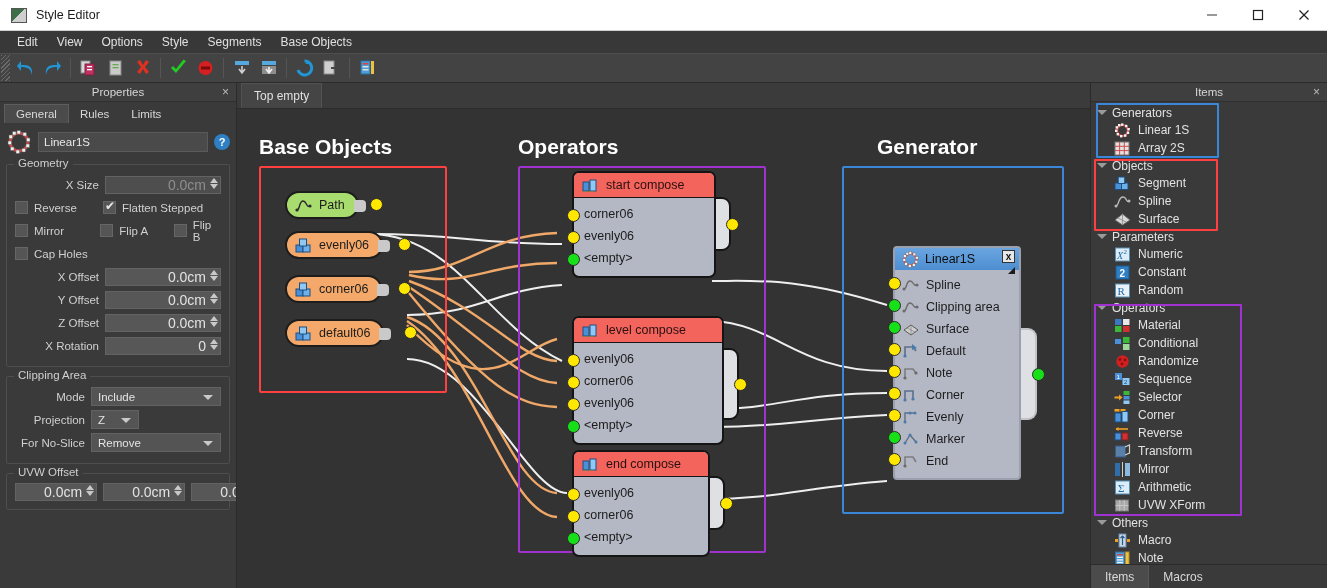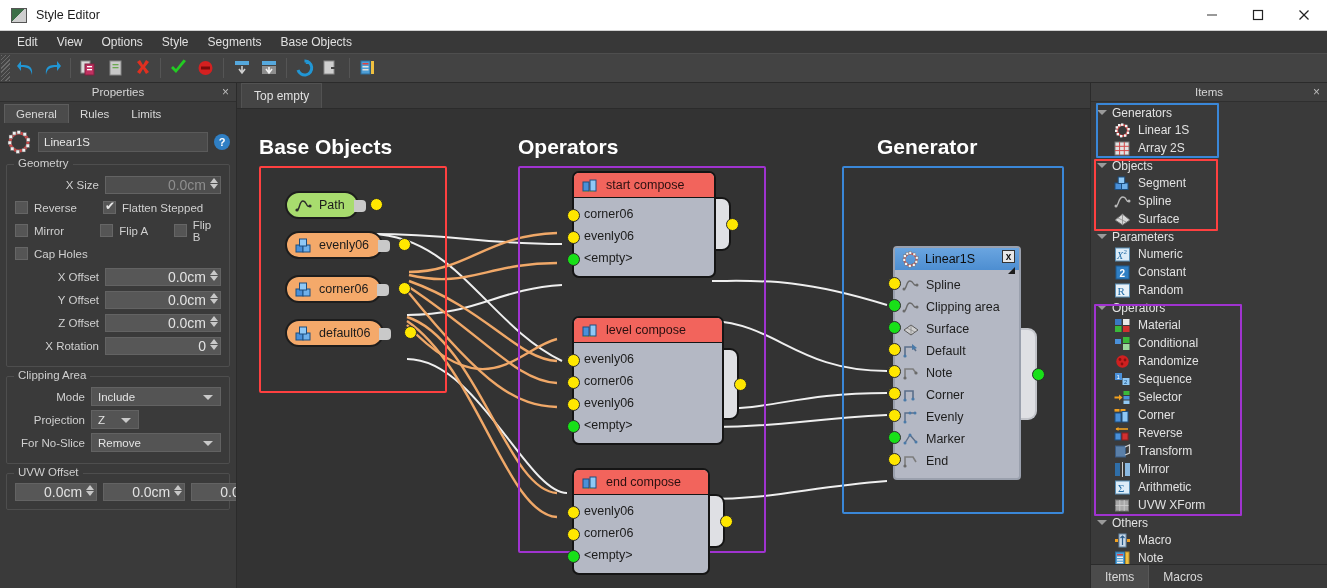--- a/index.html
+++ b/index.html
@@ -601,21 +601,21 @@
             </div>
           </div>
           <div class="port y abs" style="left:-7px;top:36px;"></div>
           <div class="port y abs" style="left:-7px;top:58px;"></div>
           <div class="port y abs" style="left:-7px;top:80px;"></div>
           <div class="port g abs" style="left:-7px;top:102px;"></div>
           <div class="outtab" style="left:150px;top:30px;width:15px;height:72px;"></div>
           <div class="port y abs" style="left:160px;top:60px;"></div>
         </div>
 
-        <div class="cnode" style="left:335px;top:359px;width:138px;">
+        <div class="cnode" style="left:335px;top:341px;width:138px;">
           <div class="hdr">
             <svg class="ic" viewBox="0 0 17 16">
               <rect x="1" y="11" width="5" height="4" fill="#f0a020"></rect>
                 <rect x="7" y="11" width="5" height="4" fill="#f0a020"></rect>
               <rect x="1" y="5" width="6" height="9" fill="#4a90d9" stroke="#1d4f80"></rect>
               <rect x="8" y="3" width="6" height="11" fill="#8fc8f5" stroke="#1d4f80"></rect>
             </svg>
             <span>end compose</span>
           </div>
           <div class="plist">

